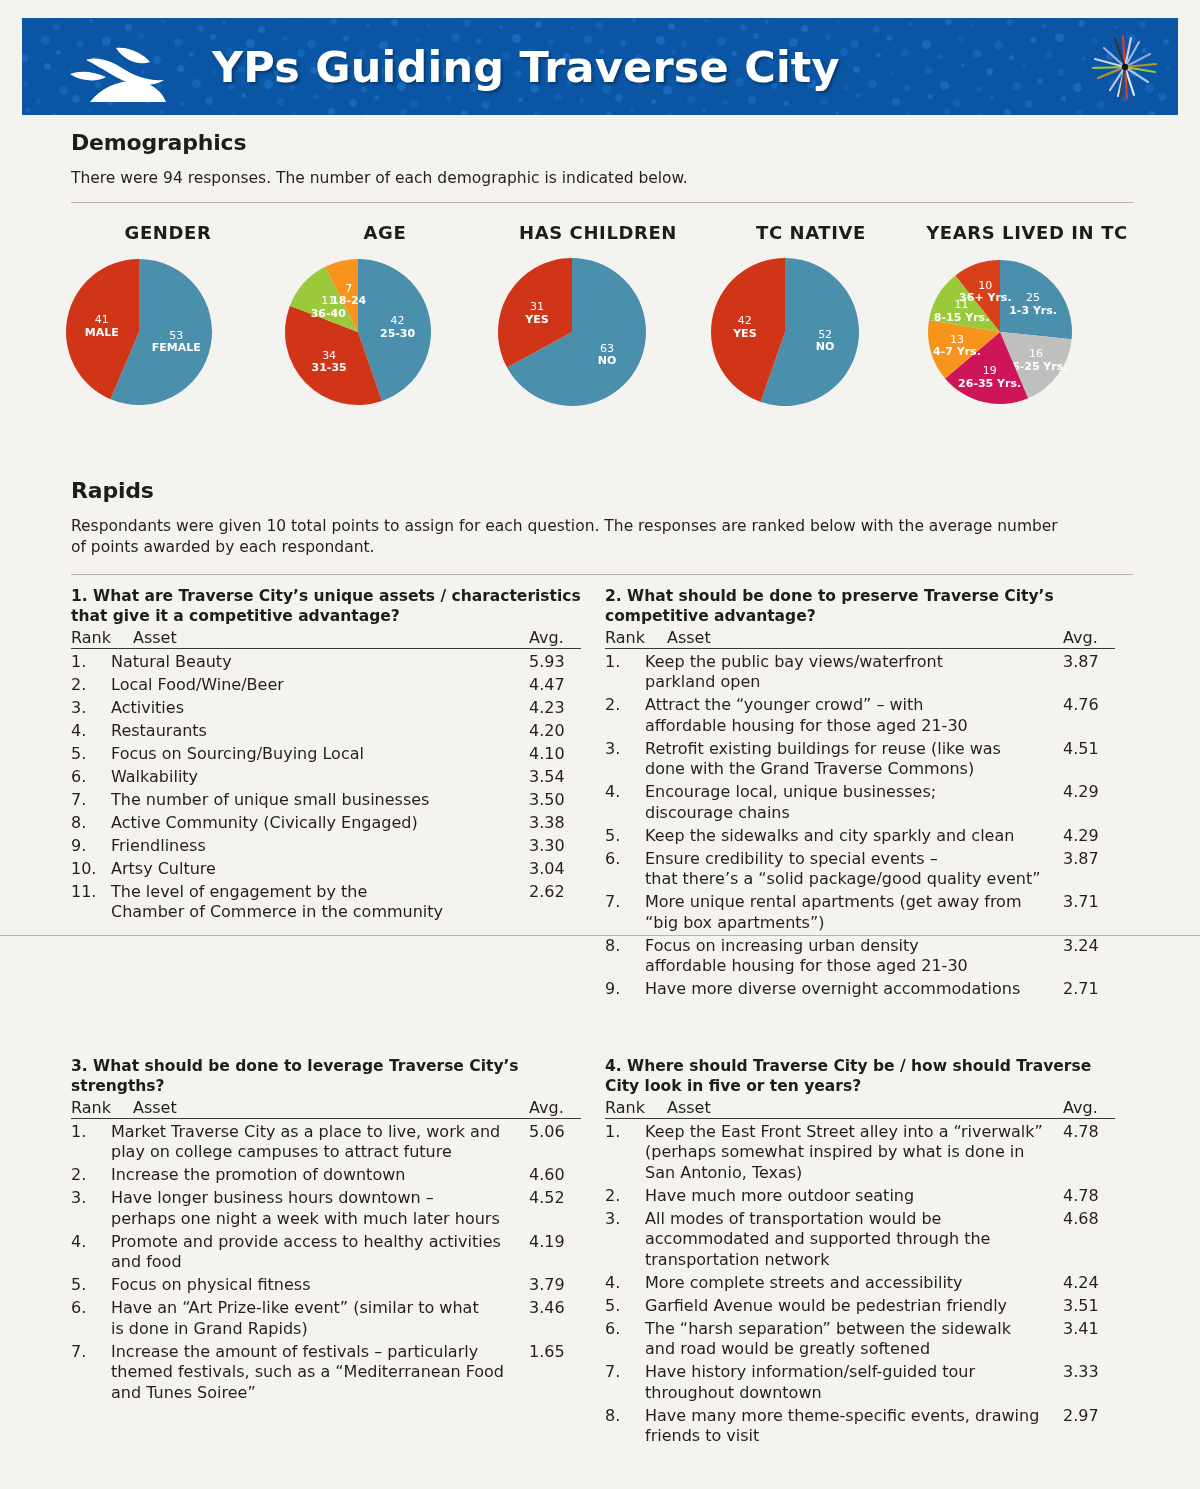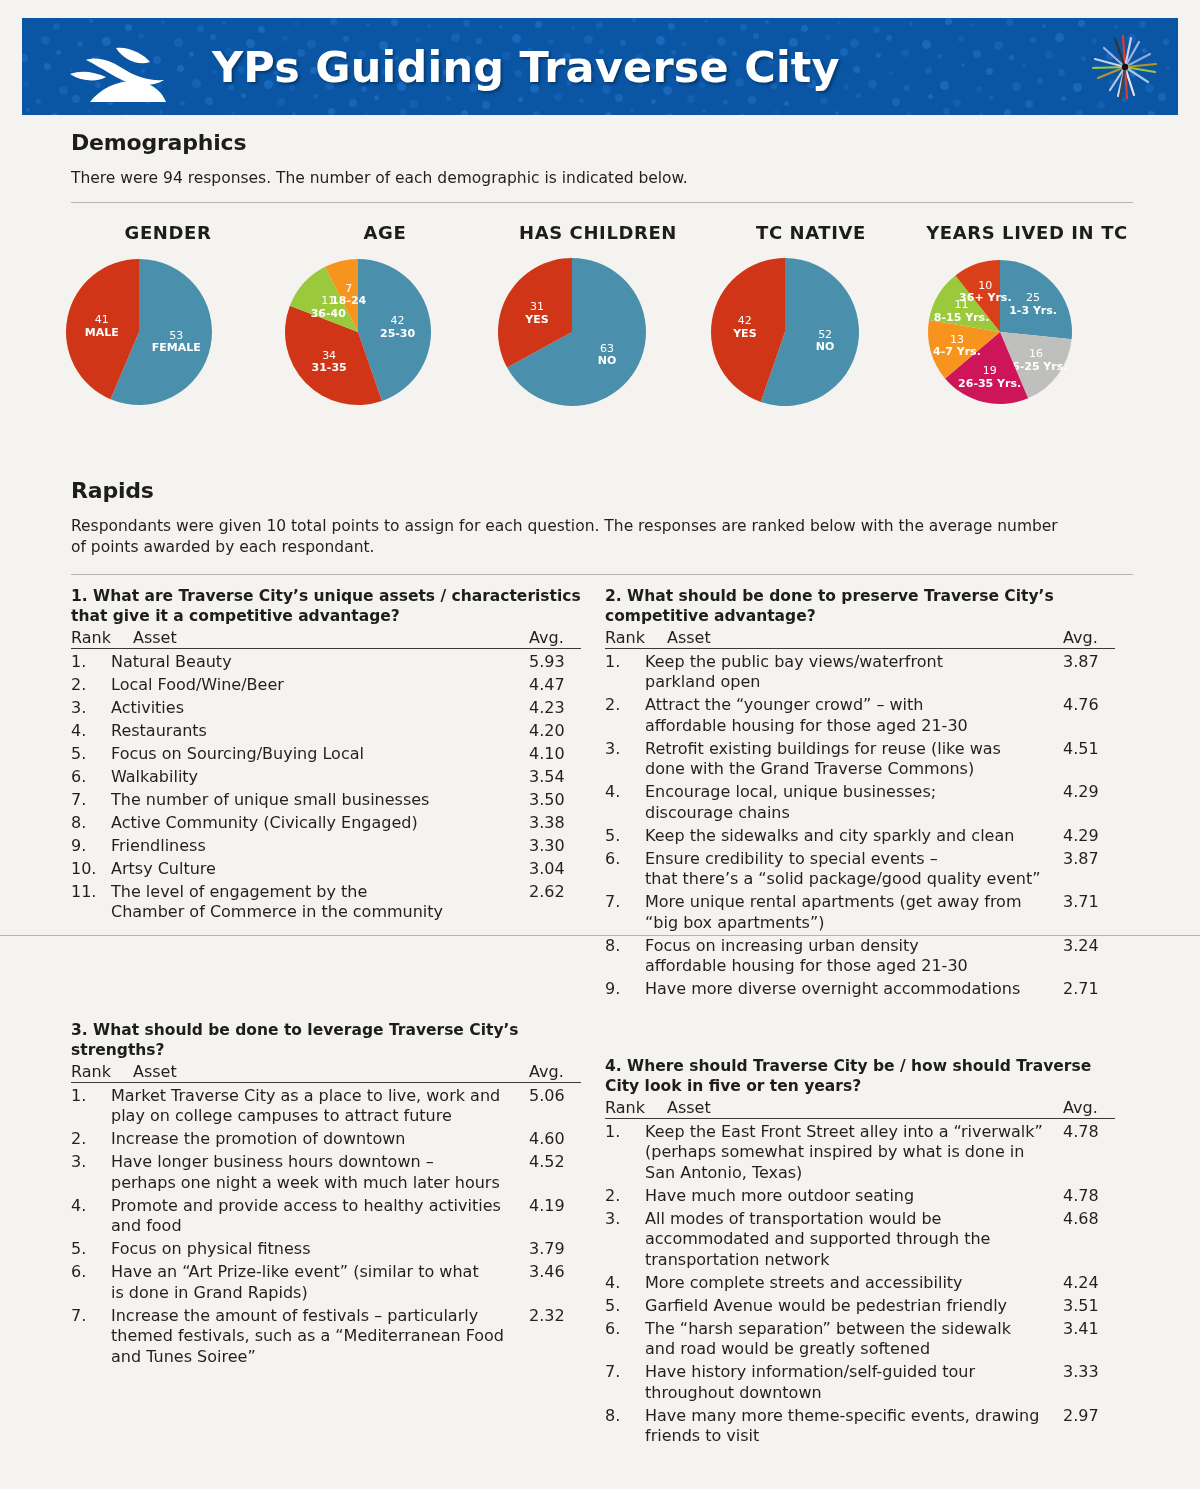--- a/index.html
+++ b/index.html
@@ -593,21 +593,21 @@
         <div class="c-avg">3.24</div>
       </div>
       <div class="row">
         <div class="c-rank">9.</div>
         <div class="c-asset">
           <span class="sub">Have more diverse overnight accommodations</span>
         </div>
         <div class="c-avg">2.71</div>
       </div>
     </div>
-  <div class="qblock" id="q2" style="left:71px;top:1020px">
+  <div class="qblock" id="q2" style="left:71px;top:1056px">
       <div class="qtitle">3. What should be done to leverage Traverse City’s strengths?</div>
       <div class="thead">
         <div class="c-rank">Rank</div>
         <div class="c-asset">Asset</div>
         <div class="c-avg">Avg.</div>
       </div>
       <div class="row">
         <div class="c-rank">1.</div>
         <div class="c-asset">
           <span class="sub">Market Traverse City as a place to live, work and</span>
@@ -653,21 +653,21 @@
         </div>
         <div class="c-avg">3.46</div>
       </div>
       <div class="row">
         <div class="c-rank">7.</div>
         <div class="c-asset">
           <span class="sub">Increase the amount of festivals – particularly</span>
           <span class="sub">themed festivals, such as a “Mediterranean Food</span>
           <span class="sub">and Tunes Soiree”</span>
         </div>
-        <div class="c-avg">2.32</div>
+        <div class="c-avg">1.65</div>
       </div>
     </div>
   <div class="qblock" id="q3" style="left:605px;top:1056px">
       <div class="qtitle">4. Where should Traverse City be / how should Traverse City look in five or ten years?</div>
       <div class="thead">
         <div class="c-rank">Rank</div>
         <div class="c-asset">Asset</div>
         <div class="c-avg">Avg.</div>
       </div>
       <div class="row">

